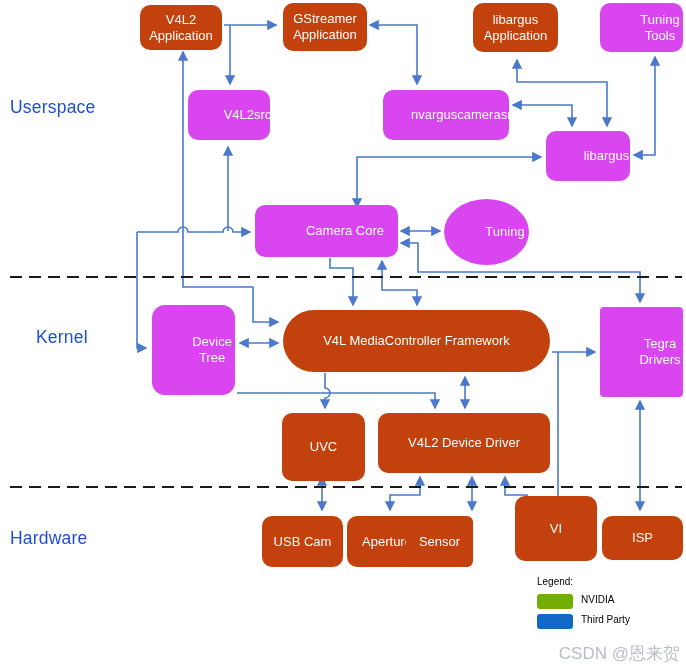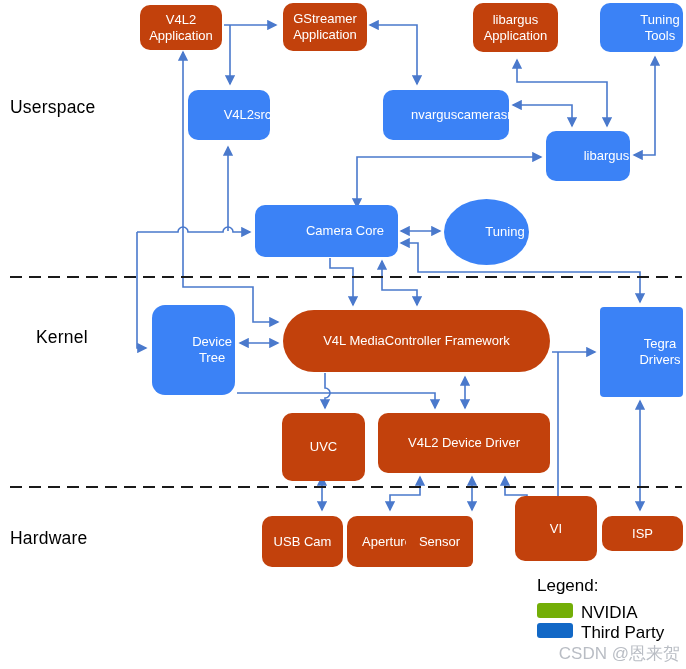--- a/index.html
+++ b/index.html
@@ -5,52 +5,52 @@
   html,body{margin:0;padding:0;background:#ffffff;}
   #canvas{
     position:relative;width:686px;height:669px;background:#ffffff;
     font-family:"Liberation Sans","DejaVu Sans",sans-serif;overflow:hidden;
   }
   .node{
     position:absolute;display:flex;align-items:center;justify-content:center;
     text-align:center;color:#ffffff;font-size:13px;line-height:1.22;
     border-radius:10px;padding:2px 7px;box-sizing:border-box;
   }
-  .green{background:#3b82f6;padding-left:44px;}
+  .green{background:#d946ef;padding-left:44px;}
   .blue{background:#c2410c;}
   .section-label{
-    position:absolute;color:#000000;font-size:17.5px;letter-spacing:.2px;
+    position:absolute;color:#1d4ed8;font-size:17.5px;letter-spacing:.2px;
   }
   
   .n-v4l2-app{left:140px;top:5px;width:82px;height:45px;}
   .n-gst-app{left:283px;top:3px;width:84px;height:48px;}
   .n-libargus-app{left:473px;top:3px;width:85px;height:49px;}
   .n-tuning-tools{left:600px;top:3px;width:83px;height:49px;}
   .n-v4l2src{left:188px;top:90px;width:82px;height:50px;}
   .n-nvarguscamerasrc{left:383px;top:90px;width:126px;height:50px;}
   .n-libargus{left:546px;top:131px;width:84px;height:50px;}
   .n-camera-core{left:255px;top:205px;width:143px;height:52px;}
   .n-tuning{left:444px;top:199px;width:85px;height:66px;border-radius:50%;}
   .n-device-tree{left:152px;top:305px;width:83px;height:90px;border-radius:13px;}
   .n-framework{left:283px;top:310px;width:267px;height:62px;border-radius:31px;}
   .n-tegra{left:600px;top:307px;width:83px;height:90px;border-radius:4px;}
   .n-uvc{left:282px;top:413px;width:83px;height:68px;}
   .n-v4l2-driver{left:378px;top:413px;width:172px;height:60px;}
   .n-usb-cam{left:262px;top:516px;width:81px;height:51px;}
   .n-aperture{left:347px;top:516px;width:80px;height:51px;}
   .n-sensor{left:406px;top:516px;width:67px;height:51px;border-radius:6px;}
   .n-vi{left:515px;top:496px;width:82px;height:65px;}
-  .n-isp{left:602px;top:516px;width:81px;height:35px;}
+  .n-isp{left:602px;top:516px;width:81px;height:44px;}
   .lbl-userspace{left:10px;top:97px;}
   .lbl-kernel{left:36px;top:327px;}
   .lbl-hardware{left:10px;top:528px;}
   #wires{position:absolute;left:0;top:0;z-index:1;}
   .node,.section-label{z-index:2;}
   
-  .legend{position:absolute;left:537px;top:576px;z-index:2;font-size:17px;color:#000;}
+  .legend{position:absolute;left:537px;top:576px;z-index:2;font-size:10px;color:#000;}
   .legend-title{margin-bottom:7px;}
   .legend-row{display:flex;align-items:flex-start;height:20px;}
   .swatch{width:36px;height:15px;border-radius:3px;margin-right:8px;flex:0 0 auto;}
   .swatch-nvidia{background:#73ae07;}
   .swatch-third{background:#1268c6;}
   .watermark{
     position:absolute;right:6px;bottom:4px;color:#b9bdc4;font-size:17px;z-index:2;
   }
 </style>
 </head>

